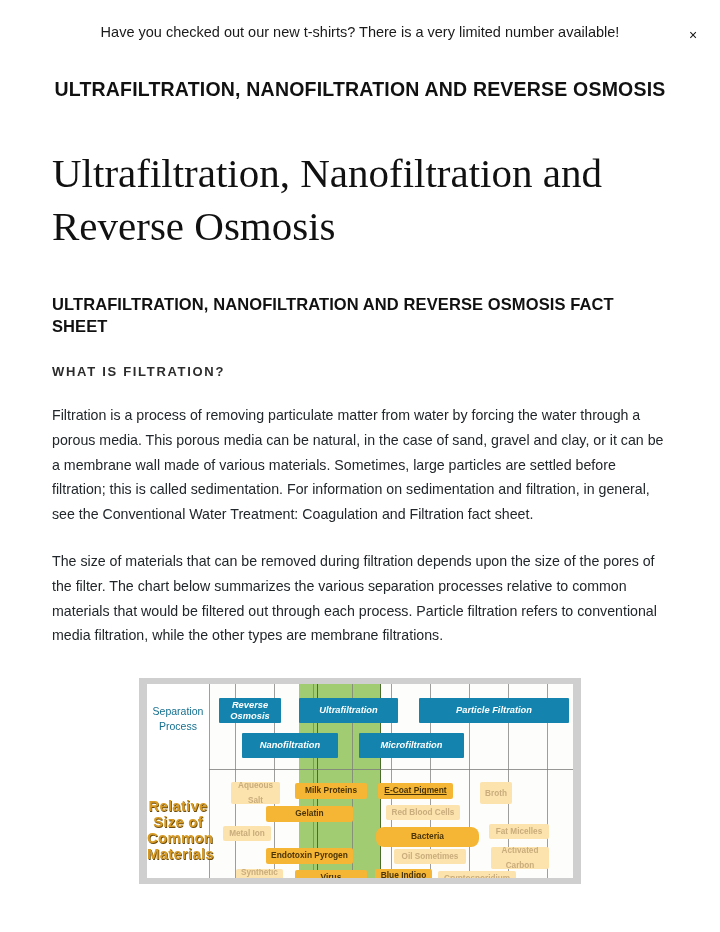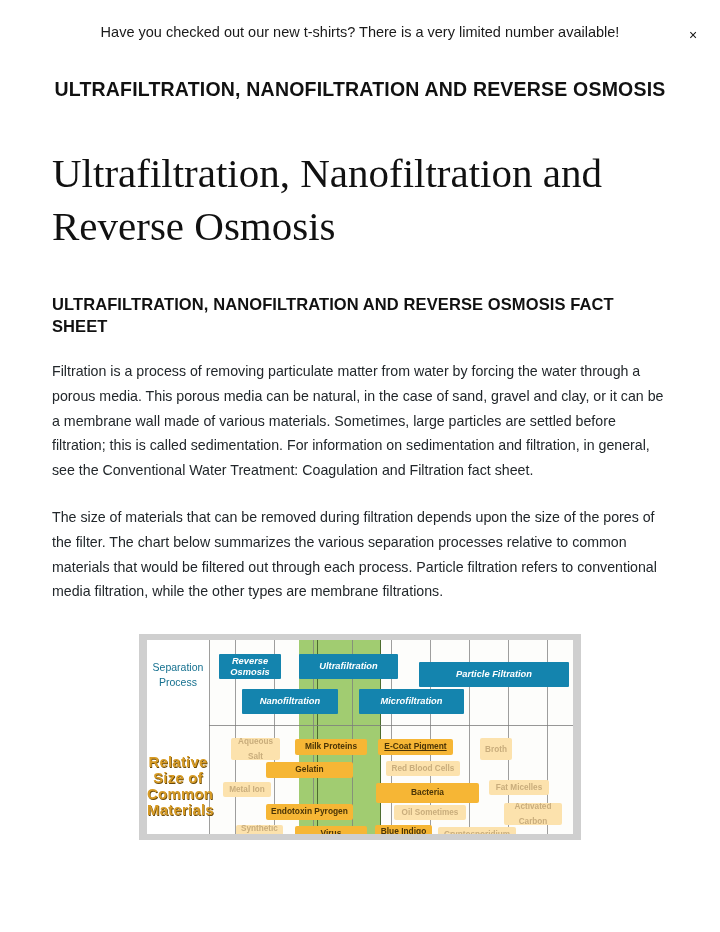--- a/index.html
+++ b/index.html
@@ -234,20 +234,21 @@
 </div>
 
 <div class="content">
 
   <h1 class="page-title">ULTRAFILTRATION, NANOFILTRATION AND REVERSE OSMOSIS</h1>
 
   <h2 class="article-title">Ultrafiltration, Nanofiltration and Reverse Osmosis</h2>
 
   <h3 class="fact-sheet-heading">ULTRAFILTRATION, NANOFILTRATION AND REVERSE OSMOSIS FACT SHEET</h3>
 
+  <h4 class="section-heading">WHAT IS FILTRATION?</h4>
 
   <p class="body-text">Filtration is a process of removing particulate matter from water by forcing the water through a porous media. This porous media can be natural, in the case of sand, gravel and clay, or it can be a membrane wall made of various materials. Sometimes, large particles are settled before filtration; this is called sedimentation. For information on sedimentation and filtration, in general, see the Conventional Water Treatment: Coagulation and Filtration fact sheet.</p>
 
   <p class="body-text">The size of materials that can be removed during filtration depends upon the size of the pores of the filter. The chart below summarizes the various separation processes relative to common materials that would be filtered out through each process. Particle filtration refers to conventional media filtration, while the other types are membrane filtrations.</p>
 
   <div class="figure-wrap">
     <div class="chart">
       <div class="chart-inner" id="chart-inner">
 
       <div class="green-band" style="left: 152px; width: 82px;"></div>
@@ -262,35 +263,35 @@
           <div class="vline" style="left: 361px;"></div>
           <div class="vline" style="left: 400px;"></div>
           <div class="vline dark" style="left: 170px;"></div>
           <div class="vline dark" style="left: 233px;"></div>
           <div class="hline" style="top: 85px;"></div>
           <div class="col-left-bg"></div>
           <div class="axis-label process">Separation Process</div>
           <div class="axis-label materials">Relative Size of Common Materials</div>
           <div class="bar process-bar" style="left: 72px; width: 62px; top: 14px; height: 25px;">Reverse Osmosis</div>
           <div class="bar process-bar" style="left: 152px; width: 99px; top: 14px; height: 25px;">Ultrafiltration</div>
-          <div class="bar process-bar" style="left: 272px; width: 150px; top: 22px; height: 25px;">Particle Filtration</div>
+          <div class="bar process-bar" style="left: 272px; width: 150px; top: 14px; height: 25px;">Particle Filtration</div>
           <div class="bar process-bar" style="left: 95px; width: 96px; top: 49px; height: 25px;">Nanofiltration</div>
           <div class="bar process-bar" style="left: 212px; width: 105px; top: 49px; height: 25px;">Microfiltration</div>
           <div class="bar material-faint" style="left: 84px; width: 49px; top: 98px; height: 22px;">Aqueous Salt</div>
           <div class="bar material-strong" style="left: 148px; width: 72px; top: 99px; height: 16px;">Milk Proteins</div>
           <div class="bar material-strong" style="left: 231px; width: 75px; top: 99px; height: 16px; text-decoration: underline;">E-Coat Pigment</div>
           <div class="bar material-faint" style="left: 333px; width: 32px; top: 98px; height: 22px;">Whole Broth Cells</div>
           <div class="bar material-strong" style="left: 119px; width: 87px; top: 122px; height: 16px;">Gelatin</div>
           <div class="bar material-faint" style="left: 239px; width: 74px; top: 121px; height: 15px; text-align: right;">Red Blood Cells</div>
           <div class="bar material-faint" style="left: 342px; width: 60px; top: 140px; height: 15px;">Fat Micelles</div>
           <div class="bar material-faint" style="left: 76px; width: 48px; top: 142px; height: 15px;">Metal Ion</div>
-          <div class="bar material-strong" style="left: 229px; width: 103px; top: 143px; height: 20px;">Bacteria</div>
+          <div class="bar material-strong" style="left: 229px; width: 103px; top: 143px; height: 20px; border-radius: 8px;">Bacteria</div>
           <div class="bar material-strong" style="left: 119px; width: 87px; top: 164px; height: 16px;">Endotoxin Pyrogen</div>
           <div class="bar material-faint" style="left: 247px; width: 72px; top: 165px; height: 15px;">Oil Sometimes</div>
-          <div class="bar material-faint" style="left: 357px; width: 58px; top: 163px; height: 22px;">Activated Carbon</div>
+          <div class="bar material-faint" style="left: 344px; width: 58px; top: 163px; height: 22px;">Activated Carbon</div>
           <div class="bar material-faint" style="left: 89px; width: 47px; top: 185px; height: 22px;">Synthetic Dyes</div>
           <div class="bar material-strong" style="left: 148px; width: 72px; top: 186px; height: 16px;">Virus</div>
           <div class="bar material-strong" style="left: 228px; width: 57px; top: 185px; height: 23px;">Blue Indigo Dye</div>
           <div class="bar material-faint" style="left: 291px; width: 78px; top: 187px; height: 15px;">Cryptosporidium</div>
         </div>
     </div>
   </div>
 
 </div>
 

